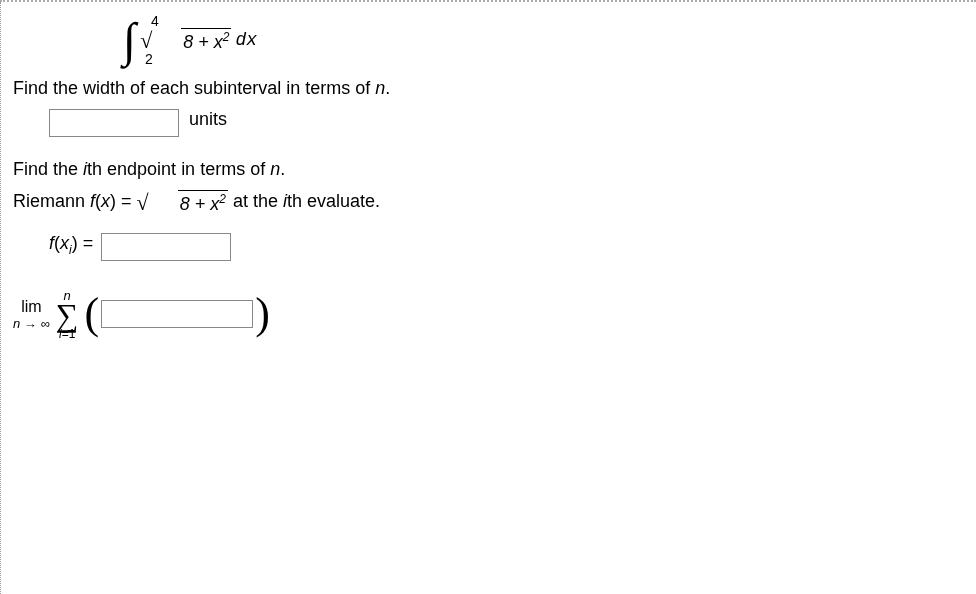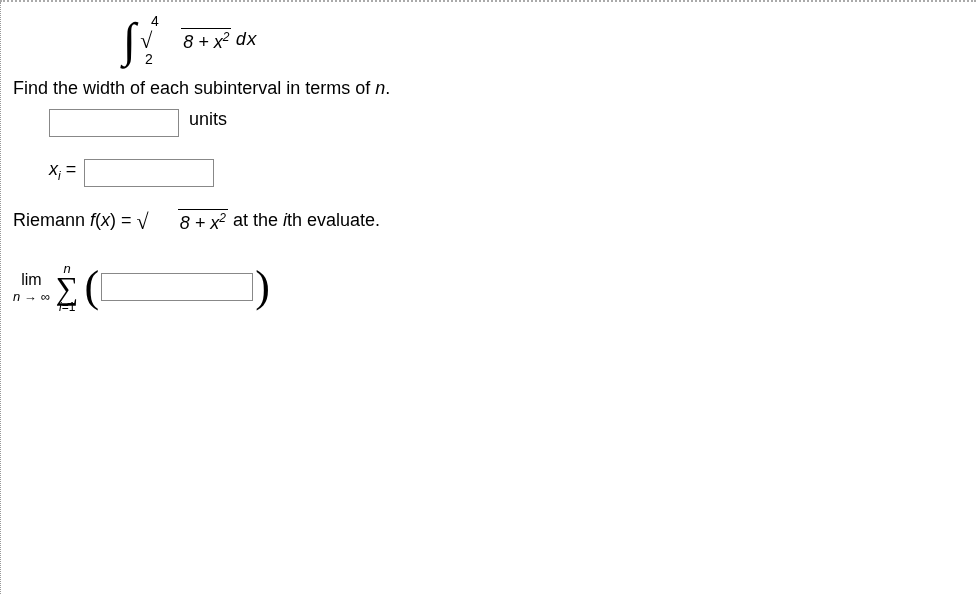--- a/index.html
+++ b/index.html
@@ -164,39 +164,42 @@
 
   <div class="line">
     <span>Find the width of each subinterval in terms of </span><span class="ital">n</span><span>.</span>
   </div>
 
   <div class="row">
     <input class="input-box w-small" value="" style="">
     <span class="label-text">units</span>
   </div>
 
-
-  <div class="row">
-    <span class="prefix-label">
-      <span class="ital">x</span><span class="sub">i</span><span> = </span>
-    </span>
-    <input class="input-box w-med" value="" style="">
-  </div>
+  <div class="line">
+    <span>Find the </span><span class="ital">i</span><span>th endpoint in terms of </span><span class="ital">n</span><span>.</span>
+  </div>
+
 
   <div class="line">
     <span>Riemann </span><span class="ital">f</span><span>(</span><span class="ital">x</span><span>)</span><span> = </span>
     <span class="sqrt-wrap" style="vertical-align: middle;">
       <span class="sqrt-sign">√</span>
       <span class="sqrt-content">
         <span>8 + </span><span class="ital">x</span><span class="sup">2</span>
       </span>
     </span>
     <span> at the </span><span class="ital">i</span><span>th evaluate.</span>
   </div>
 
+  <div class="row" style="margin-top:18px;">
+    <span class="prefix-label">
+      <span class="ital">f</span><span>(</span><span class="ital">x</span><span class="sub">i</span><span>)</span><span> = </span>
+    </span>
+    <input class="input-box w-med2" value="" style="">
+  </div>
 
 
   <div class="lim-block" style="margin-top:28px;">
     <div class="lim-col">
       <span>lim</span>
       <span class="lim-sub">
         <span>n</span><span> → </span><span>∞</span>
       </span>
     </div>
     <div class="sigma-col">

